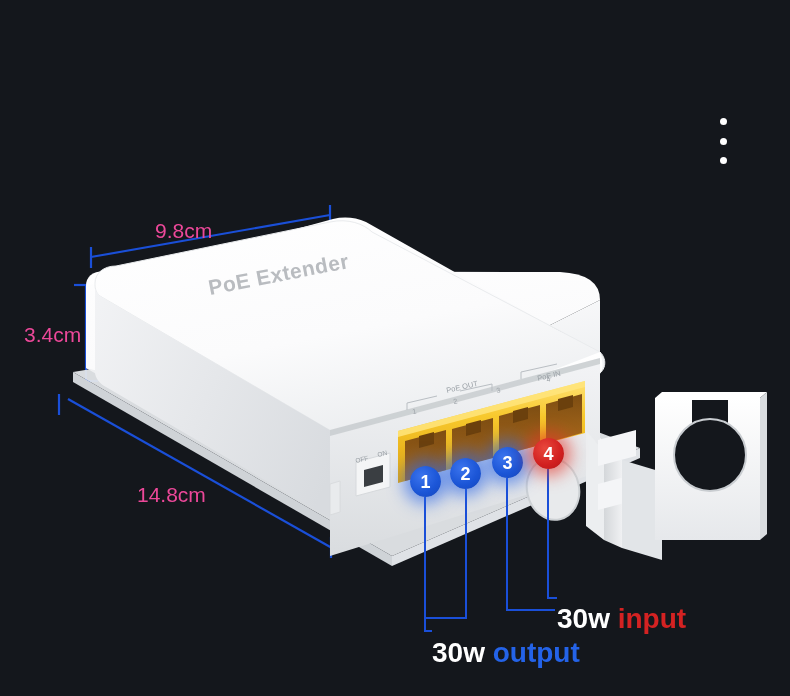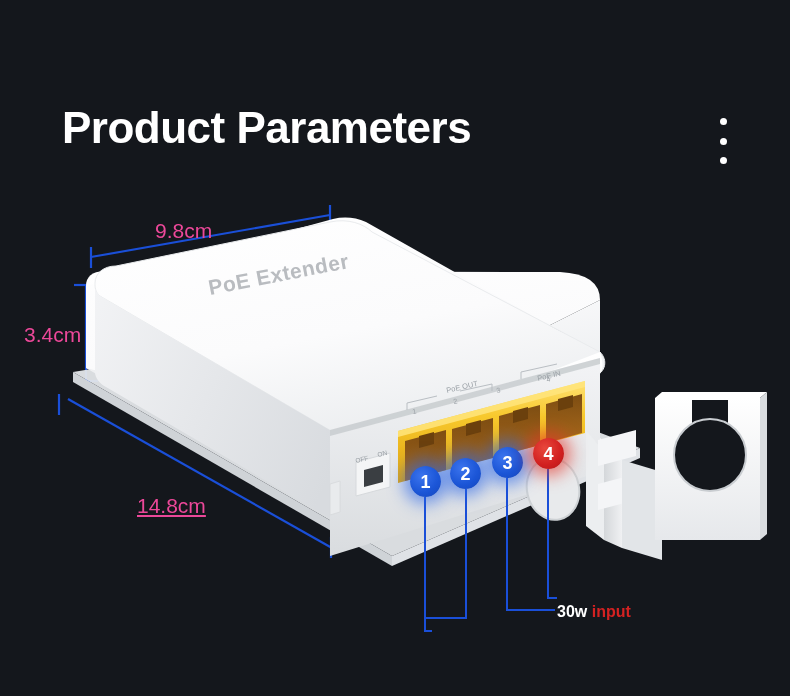--- a/index.html
+++ b/index.html
@@ -34,21 +34,21 @@
   
   #product-svg { position:absolute; left:0; top:0; width:790px; height:696px; }
 
   
   .dim-label {
     position:absolute; color:#ec4899;
     font-size:21px; font-weight:500; white-space:nowrap;
   }
   .dim-w  { left:155px; top:219px; }
   .dim-h  { left:24px;  top:323px; }
-  .dim-l  { left:137px; top:494px;text-decoration:underline; }
+  .dim-l  { left:137px; top:483px; }
 
   
   .badge {
     position:absolute; width:31px; height:31px; border-radius:50%;
     display:flex; align-items:center; justify-content:center;
     color:#fff; font-size:18px; font-weight:600; line-height:1;
     z-index:6;
   }
   .badge.blue {
     background:radial-gradient(circle at 38% 33%, #3b74ee 0%, #1b55d6 58%, #1546bb 100%);
@@ -58,34 +58,33 @@
     background:radial-gradient(circle at 38% 33%, #e8483c 0%, #d22020 58%, #b31717 100%);
     box-shadow:0 0 16px 7px rgba(226,52,40,.62);
   }
   .badge-1 { left:410px; top:466px; }
   .badge-2 { left:450px; top:458px; }
   .badge-3 { left:492px; top:447px; }
   .badge-4 { left:533px; top:438px; }
 
   
   .power-label {
-    position:absolute; font-size:16px; font-weight:600; white-space:nowrap;
+    position:absolute; font-size:28px; font-weight:600; white-space:nowrap;
   }
   .power-label .w   { color:#ffffff; }
   .power-label .out { color:#2463e8; }
   .power-label .in  { color:#d42222; }
   .lbl-output { left:432px; top:637px; }
   .lbl-input  { left:557px; top:603px; }
 </style>
 </head>
 <body>
 
 <div id="stage">
 
-  <div class="page-title">Product Parameters</div>
 
   <div class="kebab-menu">
     <i></i>
     <i></i>
     <i></i>
   </div>
 
   <svg id="product-svg" viewBox="0 0 790 696">
     <defs>
       <linearGradient id="topFace" x1="0" y1="0" x2="0.45" y2="1">
@@ -253,18 +252,22 @@
 
   <div class="dim-label dim-w">9.8cm</div>
   <div class="dim-label dim-h">3.4cm</div>
   <div class="dim-label dim-l">14.8cm</div>
 
   <div class="badge blue badge-1">1</div>
   <div class="badge blue badge-2">2</div>
   <div class="badge blue badge-3">3</div>
   <div class="badge red  badge-4">4</div>
 
+  <div class="power-label lbl-output">
+    <span class="w">30w</span>
+    <span class="out">output</span>
+  </div>
   <div class="power-label lbl-input">
     <span class="w">30w</span>
     <span class="in">input</span>
   </div>
 
 </div>
 
 </body></html>

